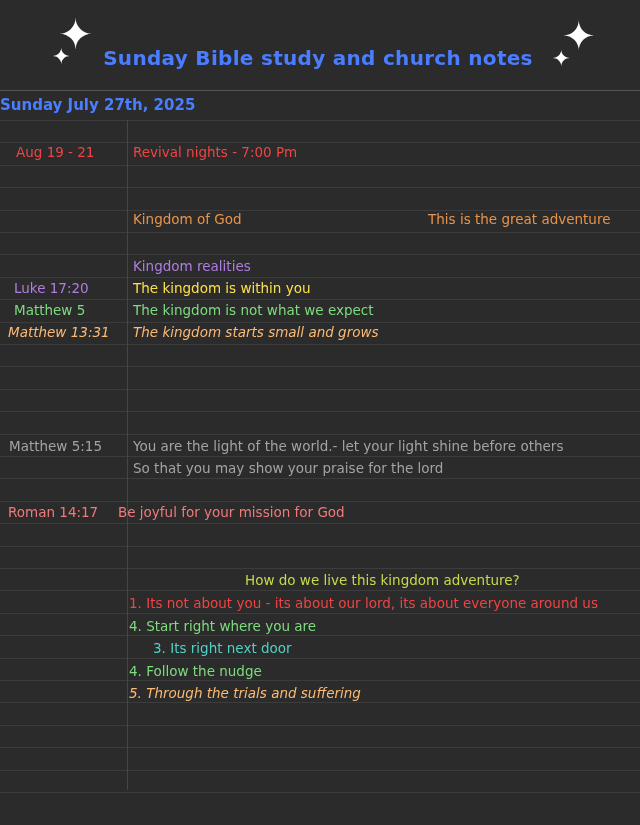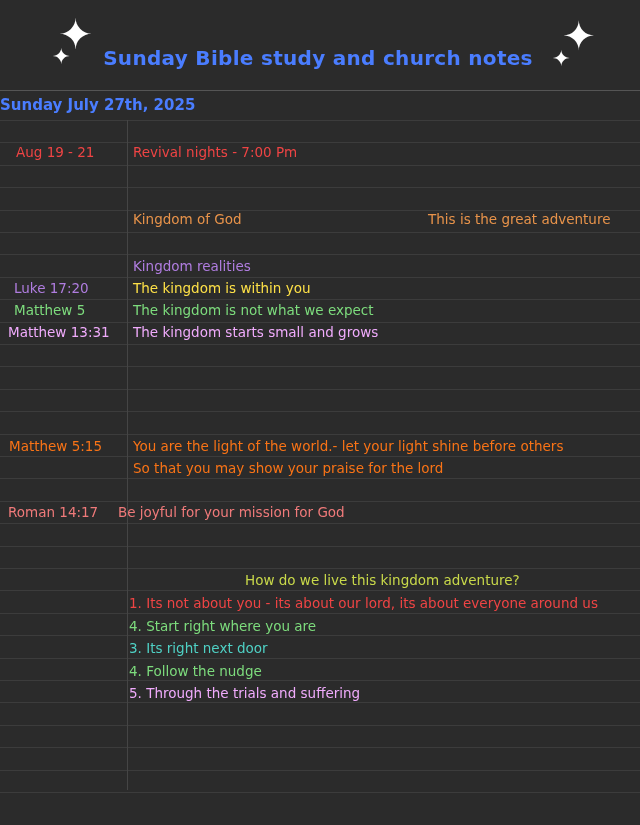--- a/index.html
+++ b/index.html
@@ -81,23 +81,23 @@
     font-family: "DejaVu Sans", sans-serif;
     font-size: 13.5px;
   }
   .col-ref { }
 
   .c-white   { color: #ef4444; }
   .c-orange  { color: #e8934a; }
   .c-purple  { color: #b07de0; }
   .c-violet  { color: #fde047; }
   .c-green   { color: #7ddc7d; }
-  .c-red     { color: #f0abfc; }
+  .c-red     { color: #fdba74; font-style: italic; }
   .c-pink    { color: #f07a7a; }
-  .c-blue    { color: #f97316; }
+  .c-blue    { color: #a3a3a3; }
   .c-yellow  { color: #c9d94a; }
   .c-cyan    { color: #4fd1c5; }
 </style>
 </head>
 <body>
 
 <div id="page">
 
   <div class="sparkle sp-l-big">✦</div>
   <div class="sparkle sp-l-small">✦</div>
@@ -158,18 +158,18 @@
       <div class="note col-ref c-red" style="top: 324px; left: 8px;">Matthew 13:31</div>
       <div class="note c-red" style="top: 324px; left: 133px;">The kingdom starts small and grows</div>
       <div class="note col-ref c-blue" style="top: 438px; left: 9px;">Matthew 5:15</div>
       <div class="note c-blue" style="top: 438px; left: 133px;">You are the light of the world.- let your light shine before others</div>
       <div class="note c-blue" style="top: 460px; left: 133px;">So that you may show your praise for the lord</div>
       <div class="note col-ref c-pink" style="top: 504px; left: 8px;">Roman 14:17</div>
       <div class="note c-pink" style="top: 504px; left: 118px;">Be joyful for your mission for God</div>
       <div class="note c-yellow" style="top: 572px; left: 199px; margin-left: 46px;">How do we live this kingdom adventure?</div>
       <div class="note c-white" style="top: 595px; left: 129px;">1. Its not about you - its about our lord, its about everyone around us</div>
       <div class="note c-green" style="top: 618px; left: 129px;">4. Start right where you are</div>
-      <div class="note c-cyan" style="top: 640px; left: 129px;">3. Its right next door</div>
+      <div class="note c-cyan" style="top: 640px; left: 129px; padding-left: 24px;">3. Its right next door</div>
       <div class="note c-green" style="top: 663px; left: 129px;">4. Follow the nudge</div>
       <div class="note c-red" style="top: 685px; left: 129px;">5. Through the trials and suffering</div>
     </div>
 
 </div>
 
 </body></html>

